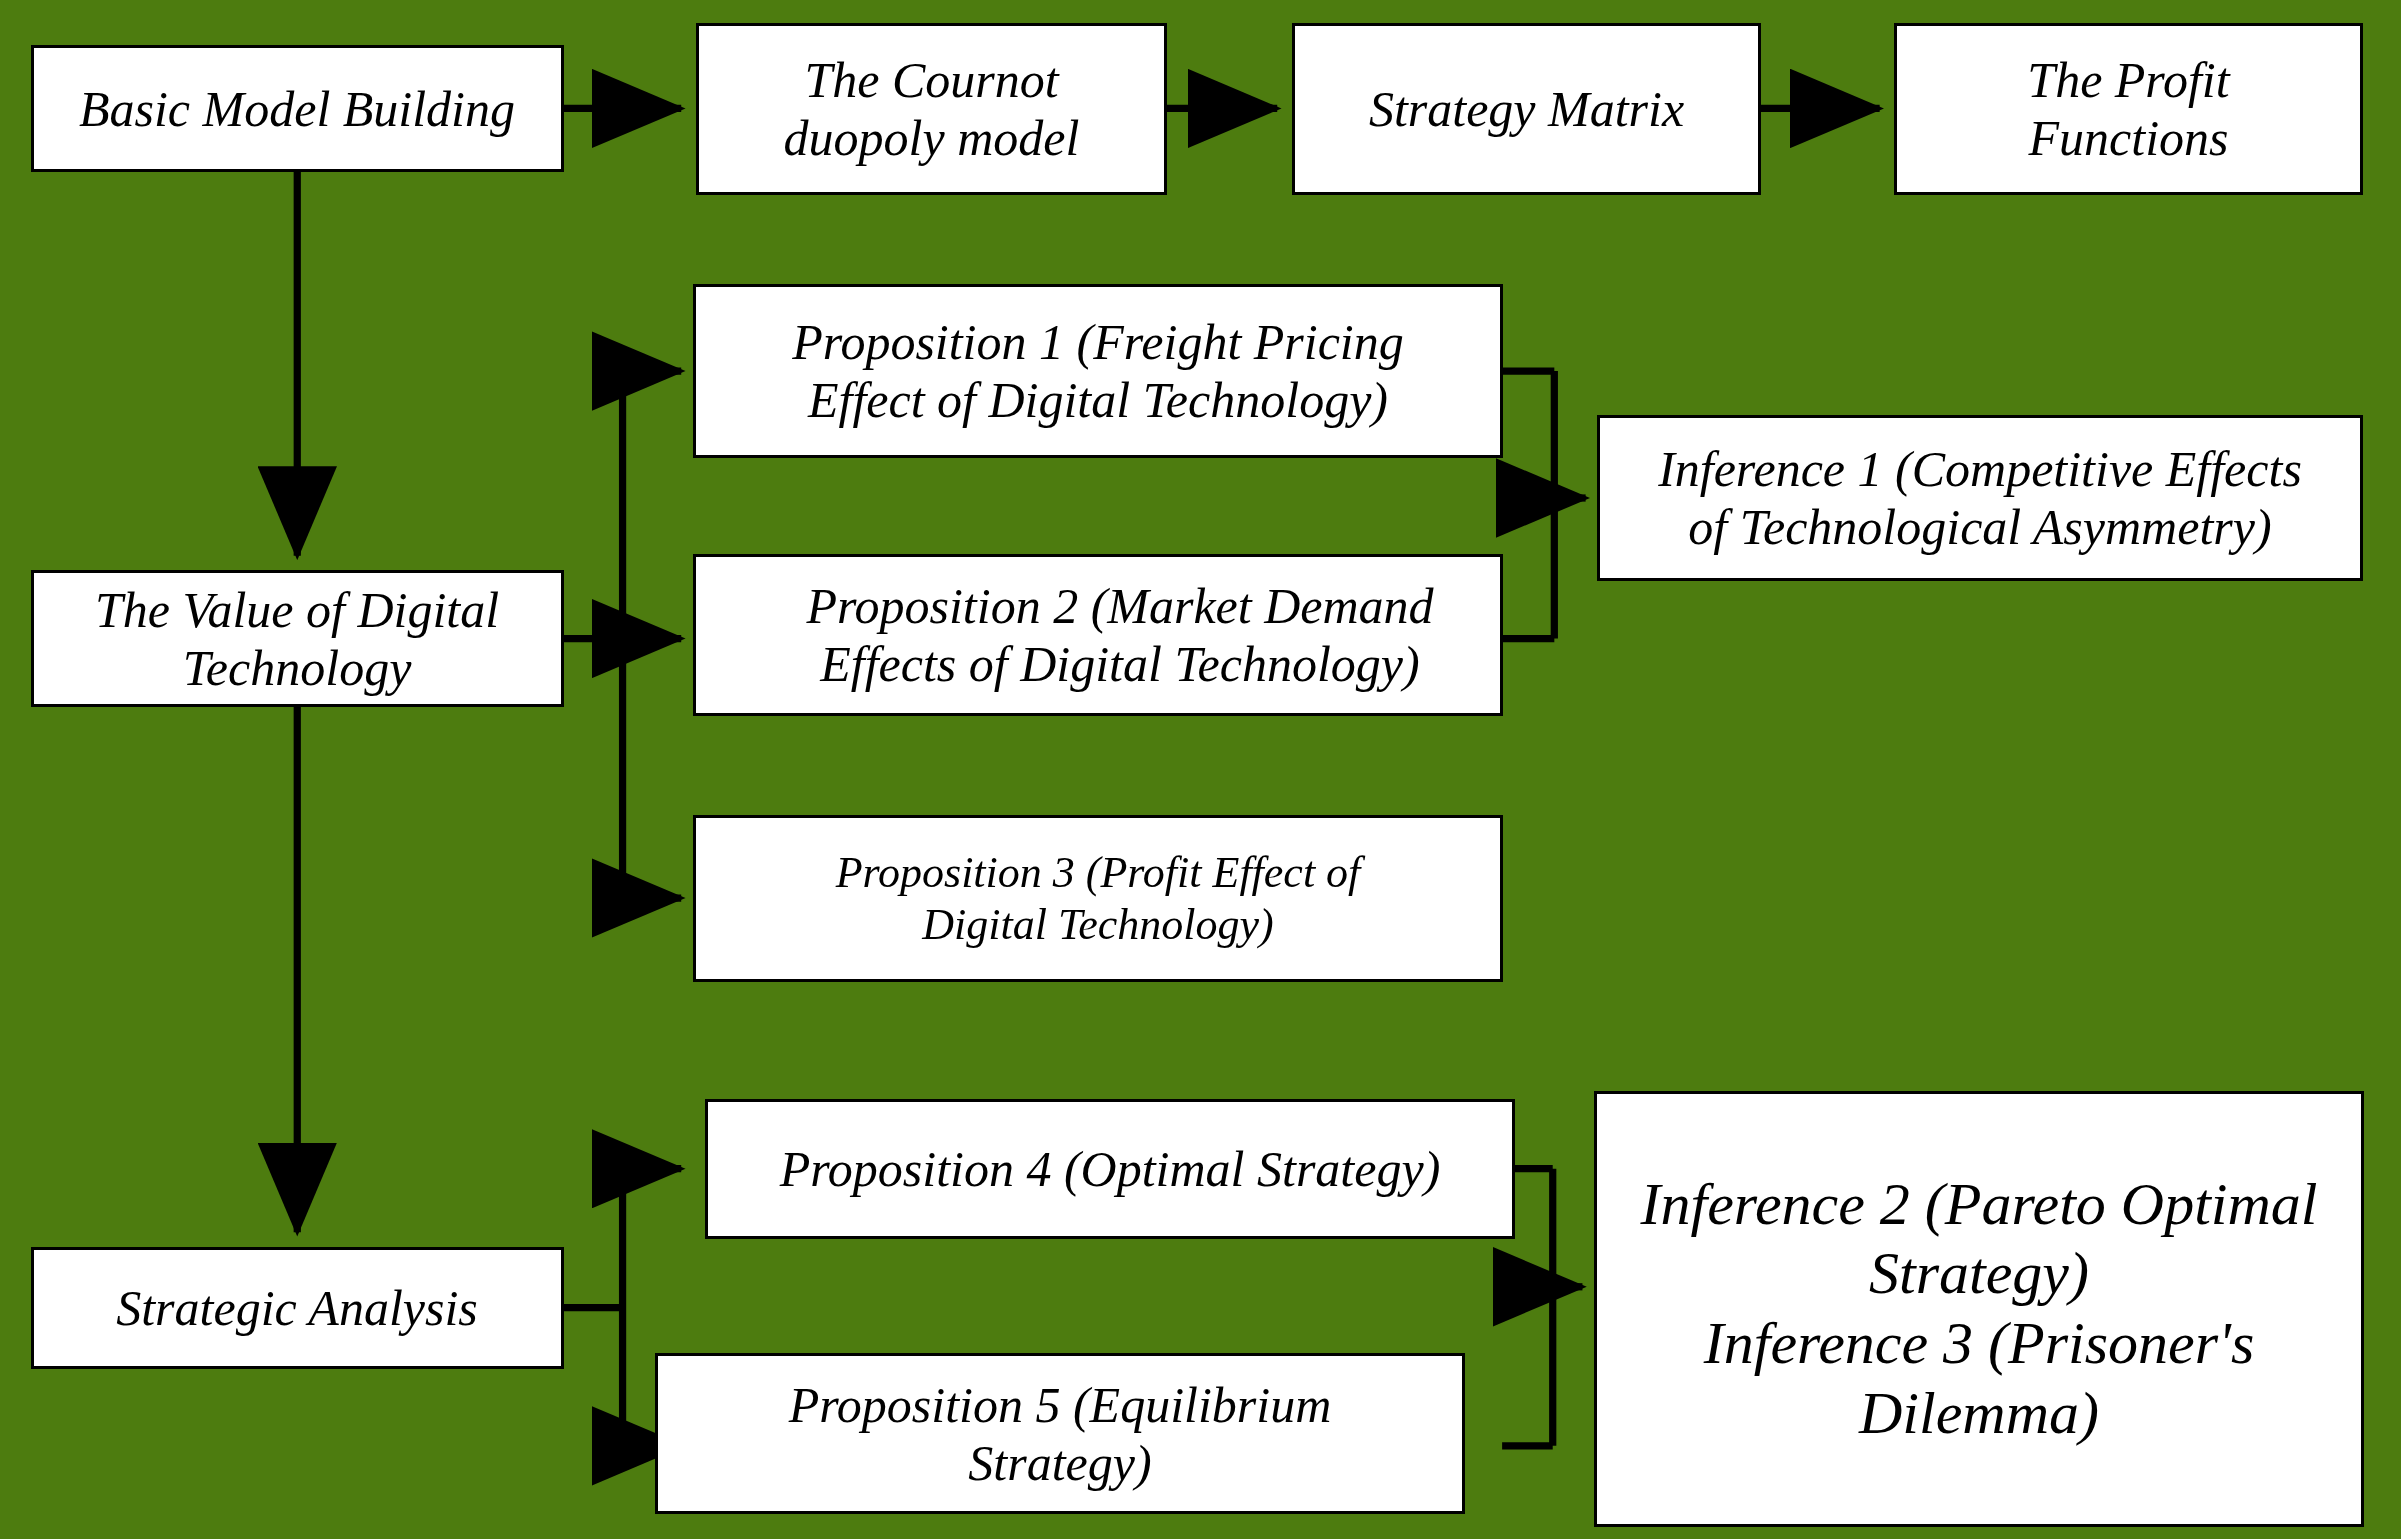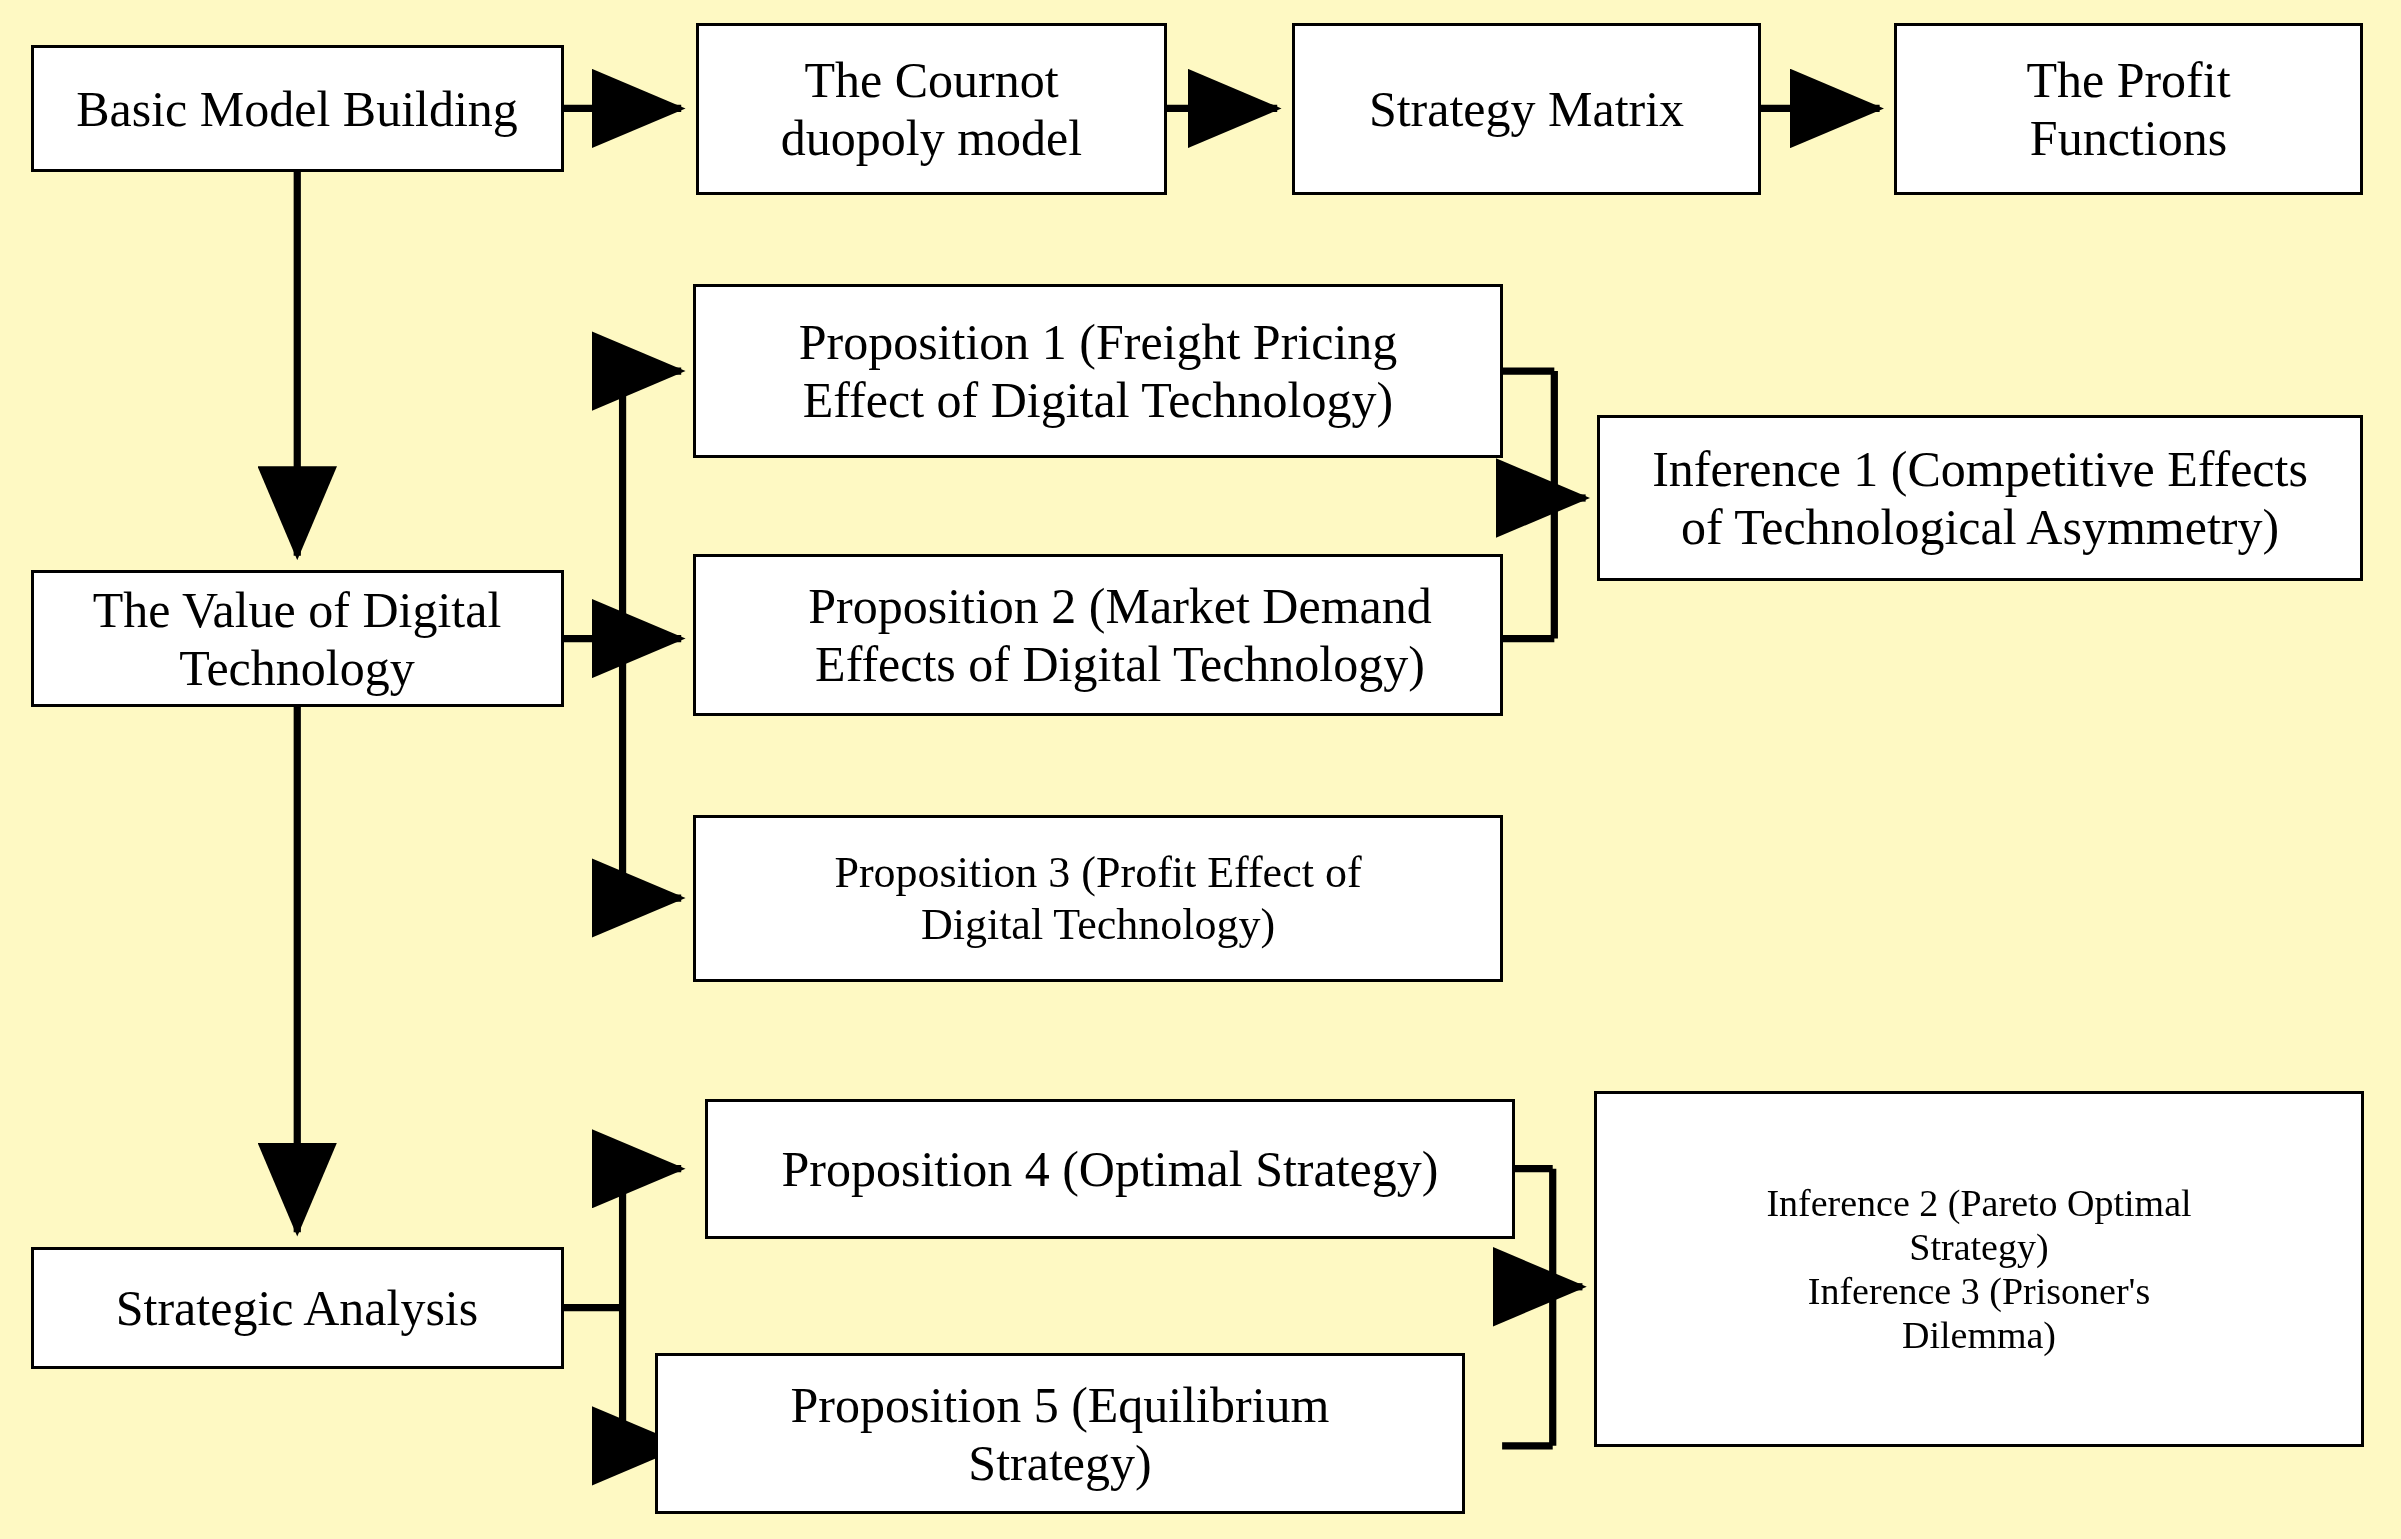--- a/index.html
+++ b/index.html
@@ -5,23 +5,24 @@
 <style>
   html, body {
     margin: 0;
     padding: 0;
     background: #ffffff;
   }
   #canvas {
     position: relative;
     width: 2401px;
     height: 1539px;
-    background: #fef9c3;
+    background: #4d7c0f;
     font-family: "Liberation Serif", "DejaVu Serif", serif;
     overflow: hidden;
+    font-style: italic;
   }
   .node {
     position: absolute;
     box-sizing: border-box;
     border: 3.2px solid #000000;
     background: #ffffff;
     display: flex;
     align-items: center;
     justify-content: center;
     text-align: center;
@@ -44,21 +45,21 @@
   #n-value-digital    { left: 30.5px;   top: 570px;  width: 533px;  height: 137px; font-size: 50px; }
   #n-strategic        { left: 30.5px;   top: 1247px; width: 533px;  height: 122px; font-size: 50px; }
 
   #n-prop1            { left: 693px;  top: 284px;  width: 810px; height: 174px; font-size: 50px; }
   #n-prop2            { left: 693px;  top: 554px;  width: 810px; height: 162px; font-size: 50px; padding-left: 44px; }
   #n-prop3            { left: 693px;  top: 815px; width: 810px; height: 167px; font-size: 44px; }
   #n-prop4            { left: 705px;  top: 1099px; width: 810px; height: 140px; font-size: 50px; }
   #n-prop5            { left: 655px;  top: 1353px; width: 810px; height: 161px; font-size: 50px; }
 
   #n-inference1       { left: 1597px; top: 415px;  width: 766px;  height: 166px; font-size: 50px; }
-  #n-inference23      { left: 1594px; top: 1091px; width: 770px;  height: 356px; font-size: 38px; }
+  #n-inference23      { left: 1594px; top: 1091px; width: 770px;  height: 436px; font-size: 60px; }
 
   #edges {
     position: absolute;
     left: 0; top: 0;
     width: 2401px;
     height: 1539px;
     z-index: 1;
   }
 </style>
 </head>

